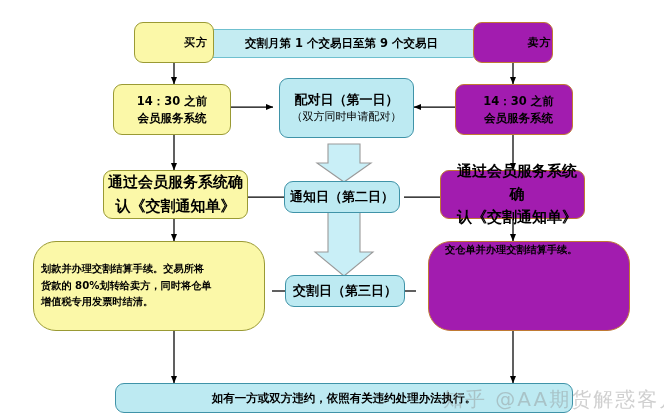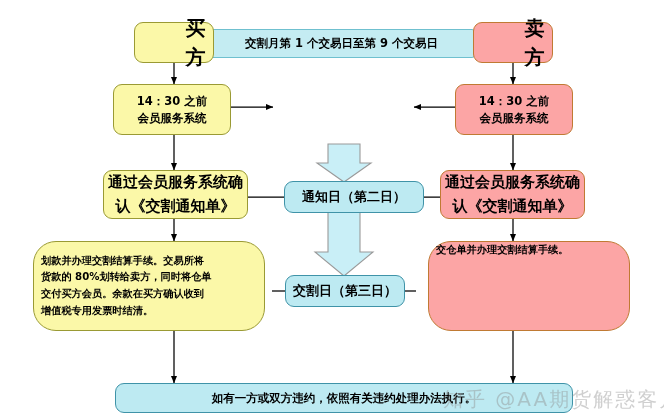--- a/index.html
+++ b/index.html
@@ -19,25 +19,25 @@
     align-items:center;
     justify-content:center;
     text-align:center;
     border-radius:9px;
     border:1.3px solid #8a8a5a;
     z-index:5;
     line-height:1.45;
     color:#000;
   }
   .yellow{background:#fbf8a8;border-color:#9a9a34;}
-  .orange{background:#fca5a5;border-color:#c07a33;}
+  .orange{background:#a21caf;border-color:#c07a33;padding-left:9px;}
   .cyan{background:#bdeaf2;border-color:#3f93a8;}
   .band{background:#c4ecf2;border:1px solid #6fc0cf;border-radius:3px;}
 
-  .t-lbl{font-size:20px;font-weight:bold;letter-spacing:1px;margin-left:44px;}
+  .t-lbl{font-size:11px;font-weight:bold;letter-spacing:1px;margin-left:44px;}
   .t-sub{font-size:11.5px;font-weight:bold;}
   .t-mid{font-size:13px;font-weight:bold;}
   .t-mid2{font-size:11px;}
   .t-small{font-size:15px;font-weight:bold;line-height:1.55;}
   .t-para{font-size:10.2px;font-weight:bold;line-height:1.62;text-align:left;
           align-items:flex-start;border-radius:23px;}
   .t-band{font-size:11.5px;font-weight:bold;}
   .t-bot{font-size:11.5px;font-weight:bold;}
 
   .para-inner{padding:0 7px;width:100%;box-sizing:border-box;}
@@ -115,45 +115,48 @@
 
   <div class="node orange" style="left:473px;top:22px;width:80px;height:41px;">
     <span class="t-lbl">卖方</span>
   </div>
 
   <div class="node yellow" style="left:113px;top:84px;width:118px;height:51px;">
     <span class="t-sub">14：30 之前</span>
     <span class="t-sub">会员服务系统</span>
   </div>
 
+  <div class="node cyan" style="left:279px;top:78px;width:135px;height:60px;">
+    <span class="t-mid">配对日（第一日）</span>
+    <span class="t-mid2">（双方同时申请配对）</span>
+  </div>
 
   <div class="node orange" style="left:455px;top:84px;width:118px;height:51px;">
     <span class="t-sub">14：30 之前</span>
     <span class="t-sub">会员服务系统</span>
   </div>
 
   <div class="node yellow" style="left:103px;top:170px;width:145px;height:49px;">
     <span class="t-small">通过会员服务系统确</span>
     <span class="t-small">认《交割通知单》</span>
   </div>
 
-  <div class="node cyan" style="left:284px;top:181px;width:140px;height:32px;">
+  <div class="node cyan" style="left:284px;top:181px;width:116px;height:32px;">
     <span class="t-mid">通知日（第二日）</span>
   </div>
 
   <div class="node orange" style="left:440px;top:170px;width:145px;height:49px;">
     <span class="t-small">通过会员服务系统确</span>
     <span class="t-small">认《交割通知单》</span>
   </div>
 
   <div class="node yellow t-para" style="left:33px;top:241px;width:232px;height:90px;justify-content:center;">
     <div class="para-inner">
       <div>划款并办理交割结算手续。交易所将</div>
       <div>货款的 80%划转给卖方，同时将仓单</div>
-      <div>交付买方会员。余款在买方确认收到</div>
       <div>增值税专用发票时结清。</div>
     </div>
   </div>
 
   <div class="node cyan" style="left:285px;top:275px;width:120px;height:32px;">
     <span class="t-mid">交割日（第三日）</span>
   </div>
 
   <div class="node orange t-para" style="left:428px;top:241px;width:202px;height:90px;justify-content:flex-start;">
     <div class="para-inner">

